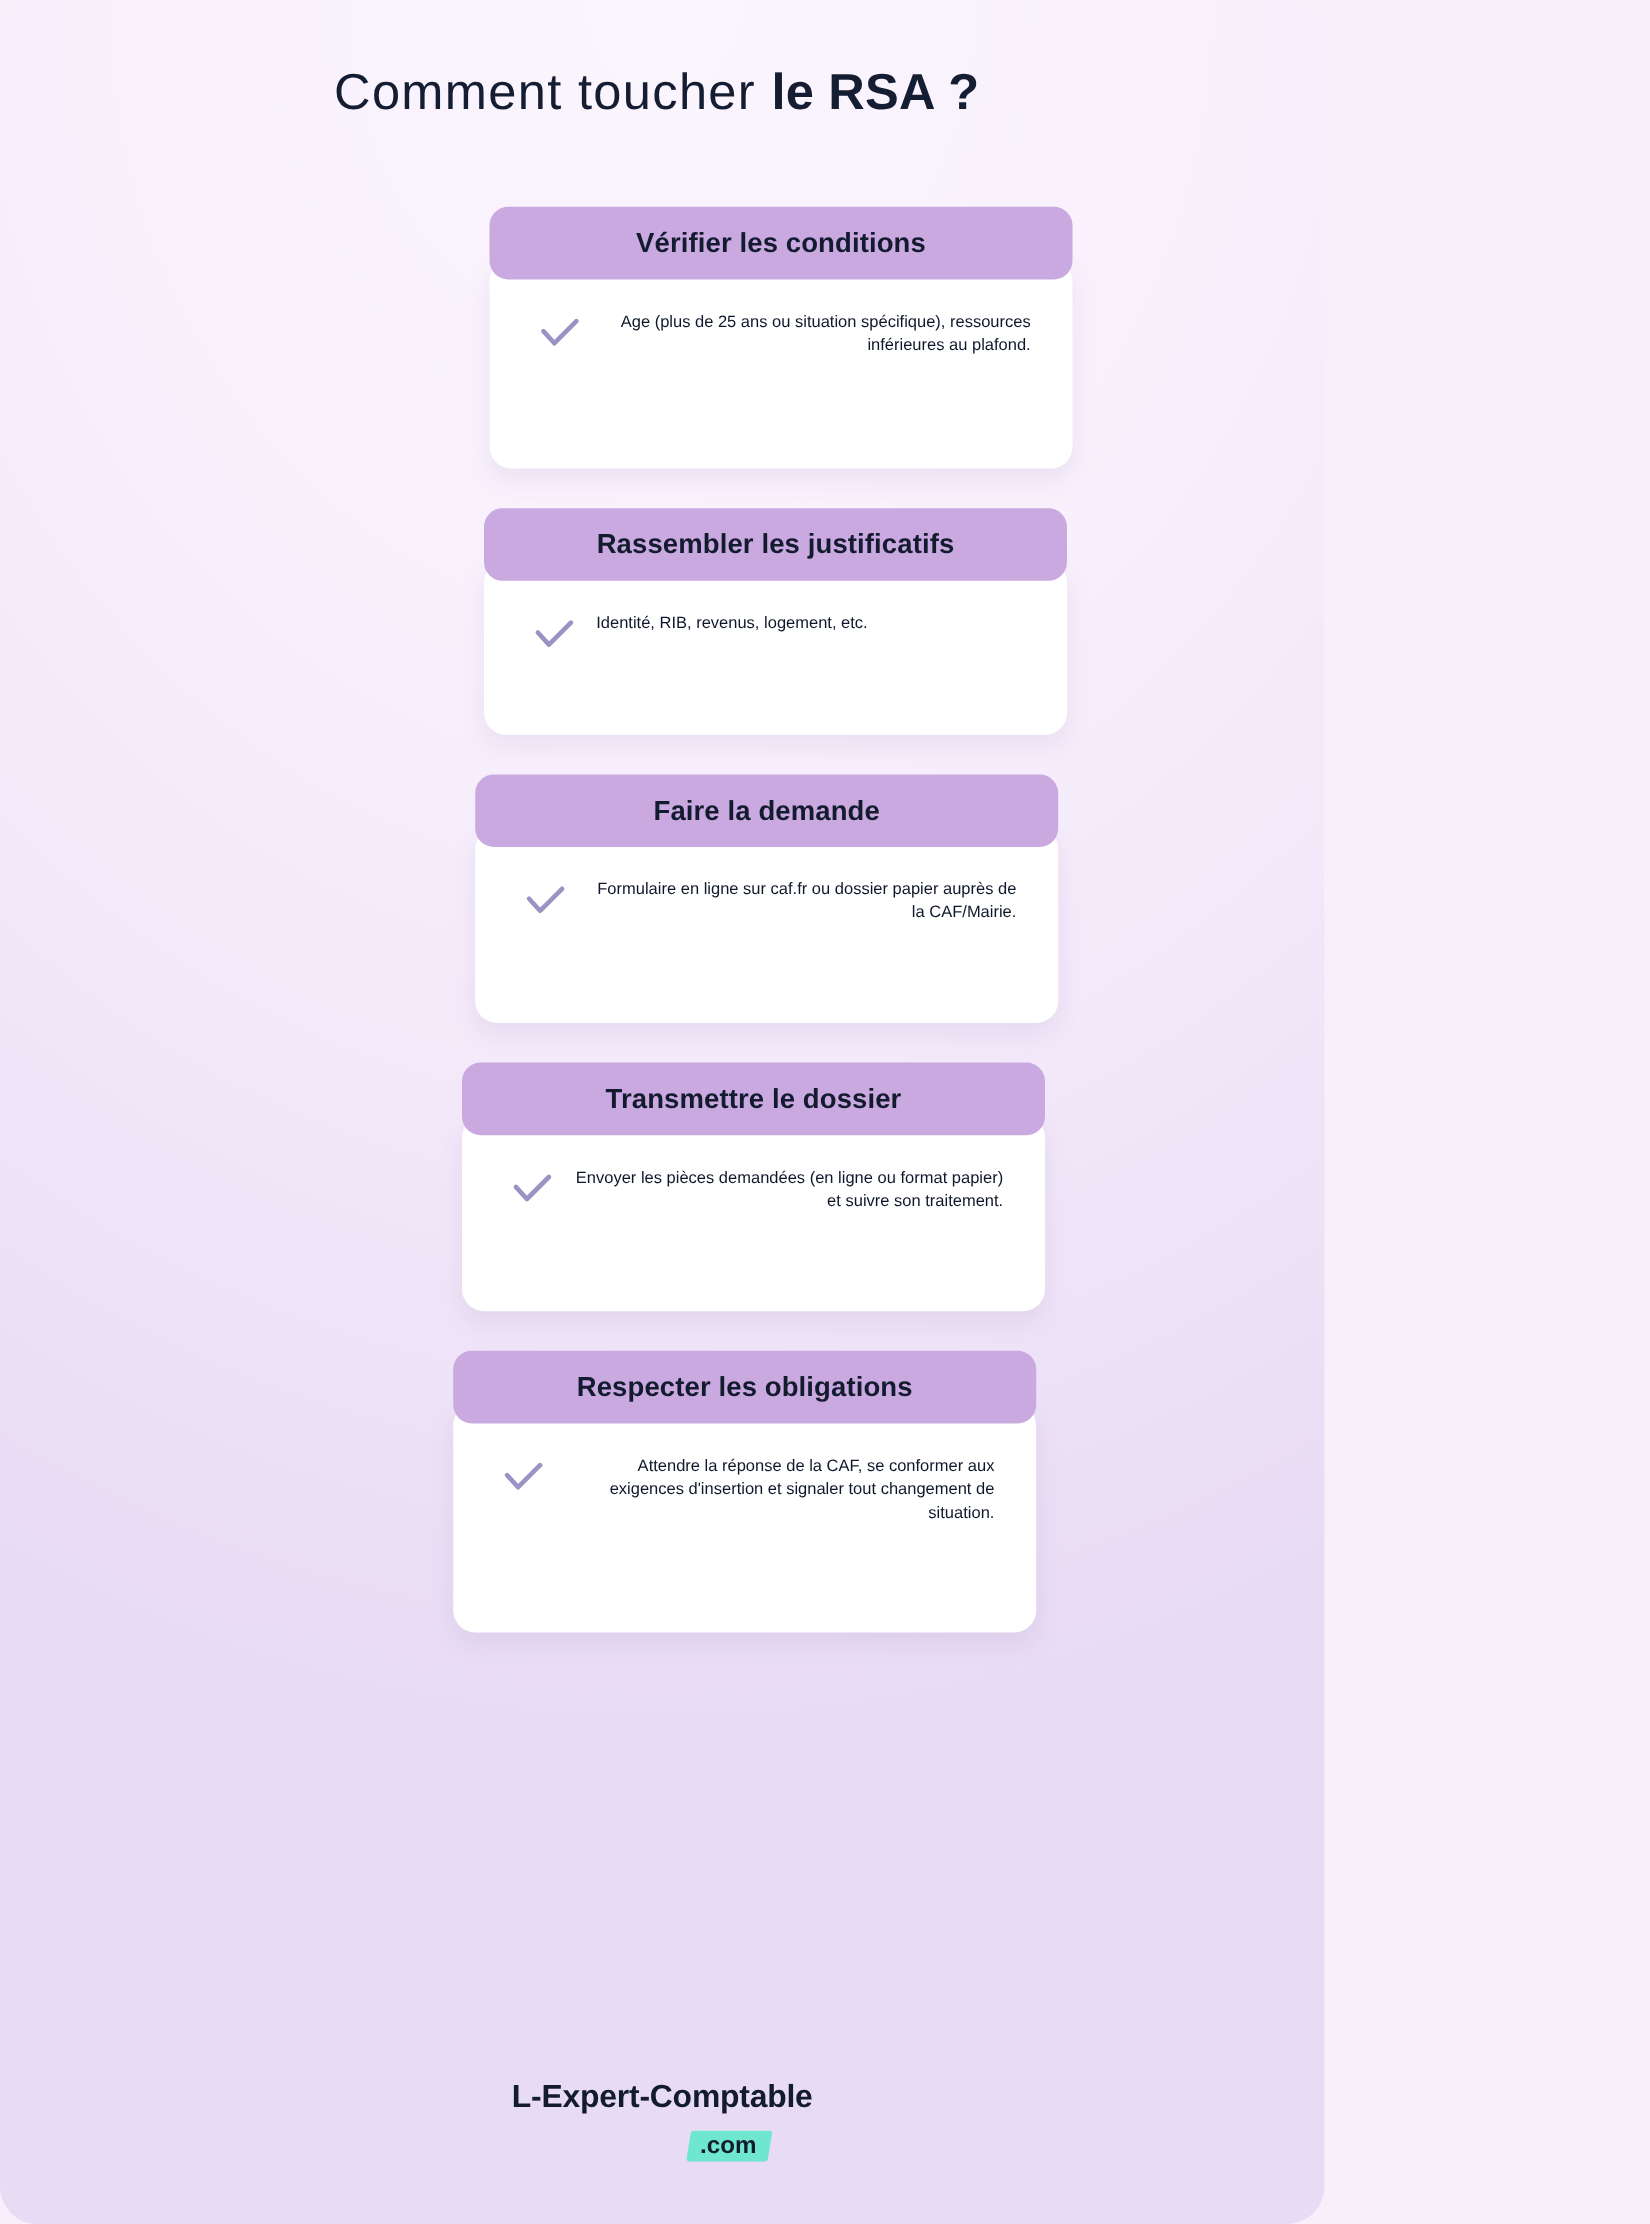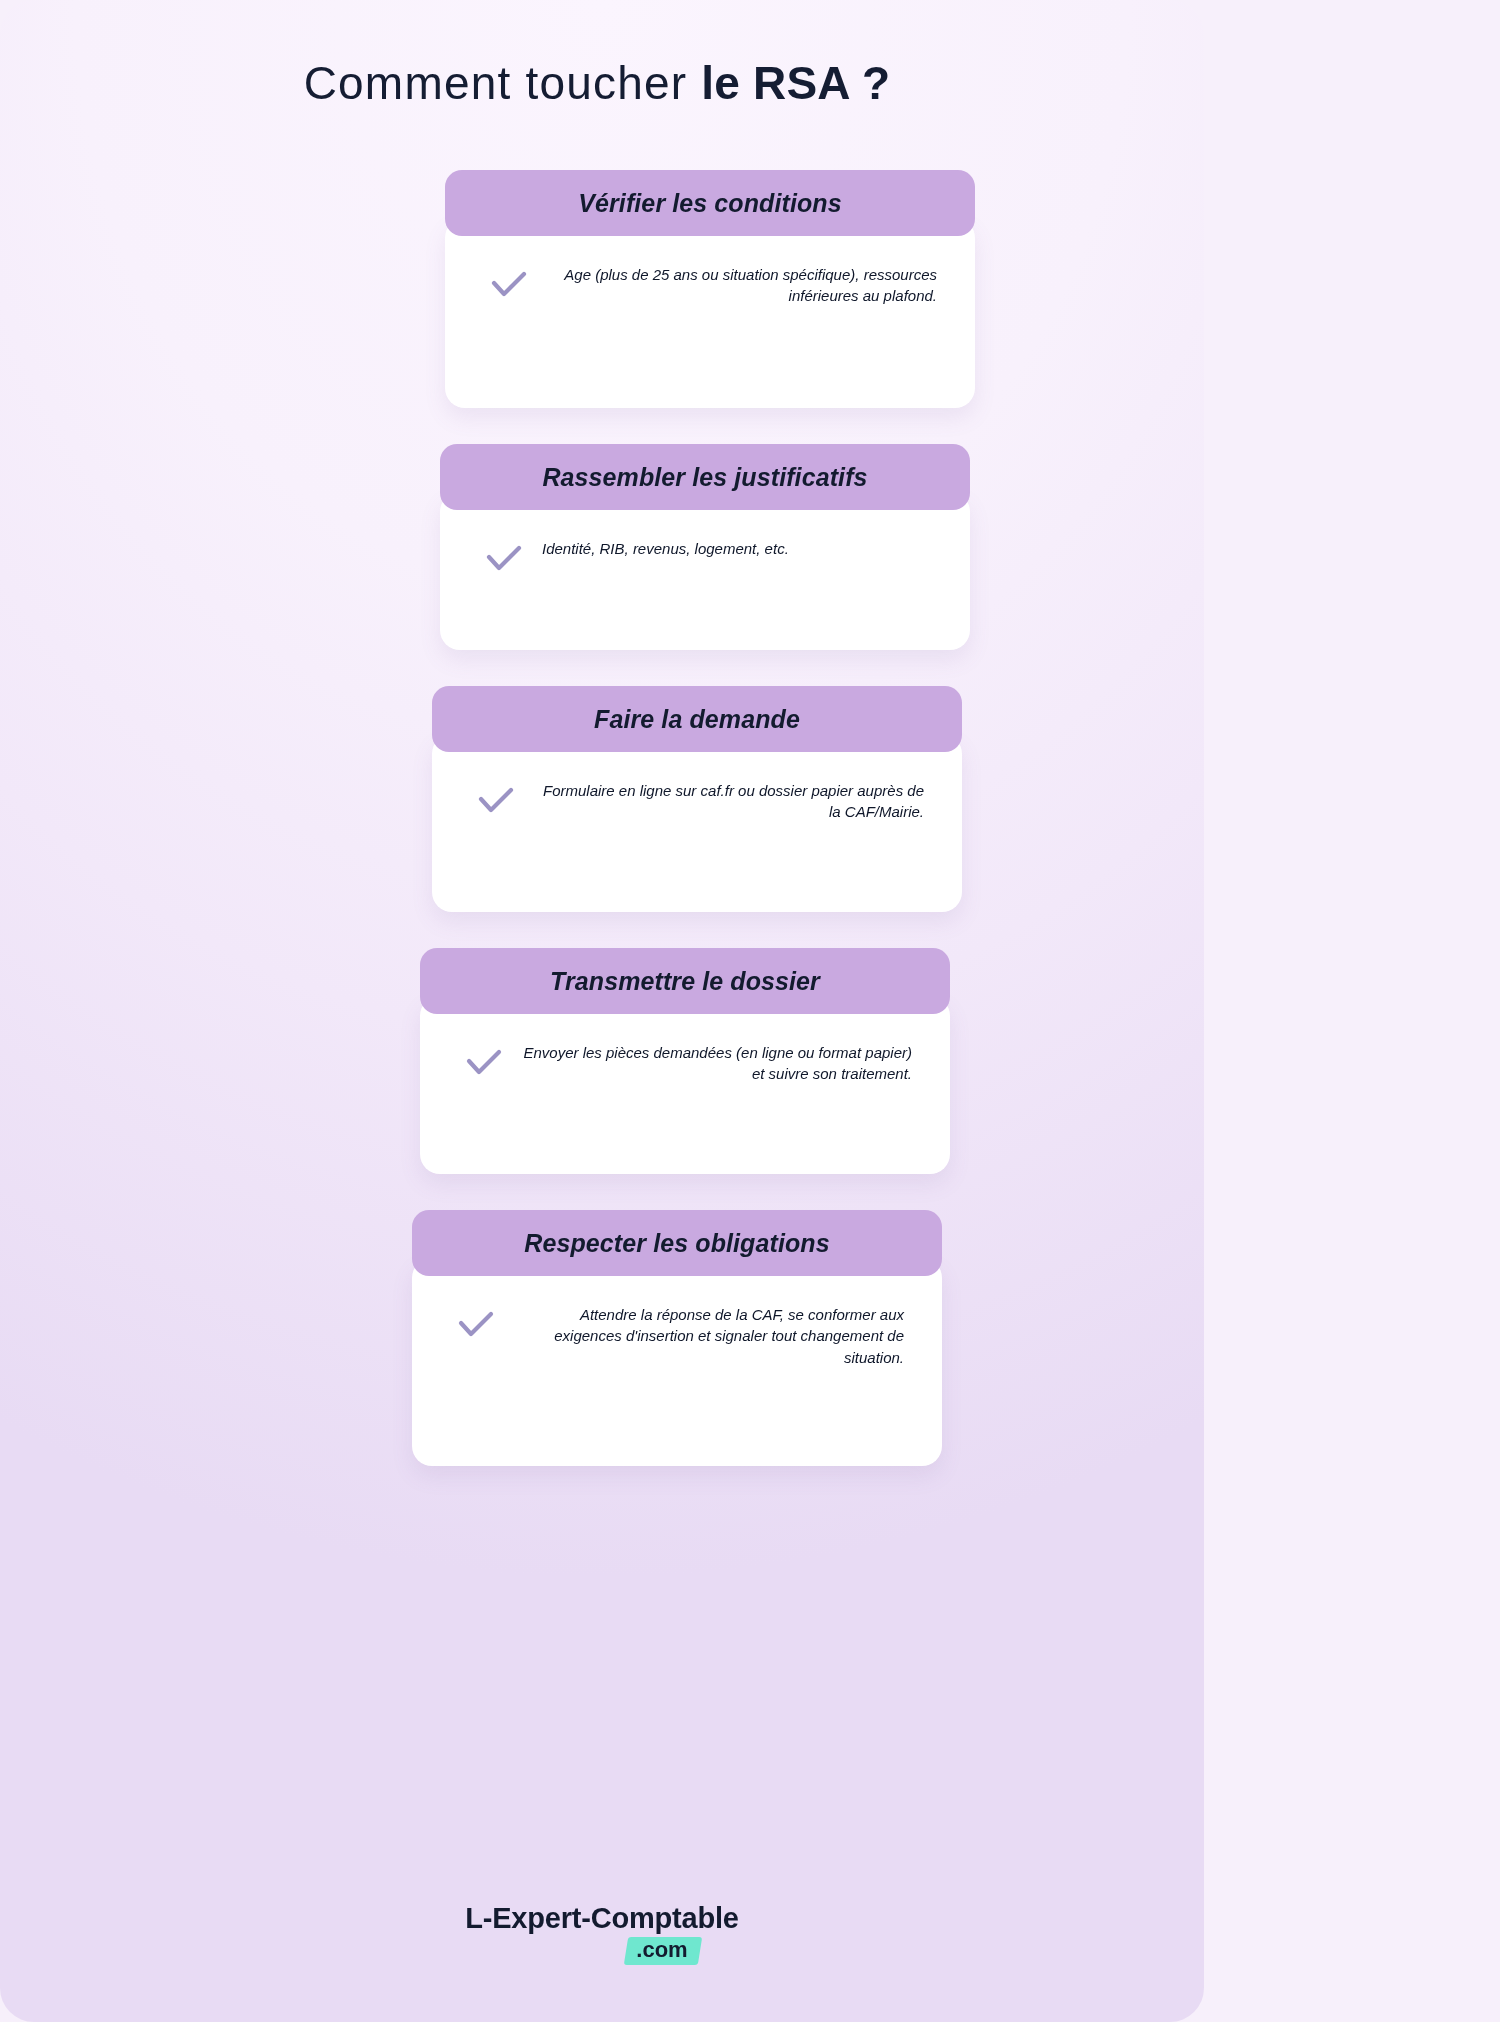--- a/index.html
+++ b/index.html
@@ -66,24 +66,23 @@
     background: #cdaee4;
     transform: rotate(-1.15deg);
     border-radius: 2px;
     z-index: -1;
   }
   .title-hl .hl-text { position: relative; z-index: 2; }
 
   
   .cards {
     position: absolute;
-    top: 170px;
+    top: 188px;
     left: 0;
     right: 0;
-    font-style: italic;
   }
   .card {
     position: relative;
     margin-bottom: 36px;
   }
   .card-inner {
     position: relative;
     width: 530px;
   }
   .card-header {
@@ -166,21 +165,21 @@
   }
   .logo-main {
     font-size: 29px;
     font-weight: 700;
     letter-spacing: -0.2px;
     color: #131b2f;
   }
   .logo-sub-wrap {
     position: relative;
     display: inline-block;
-    margin-top: 4px;
+    margin-top: 16px;
     margin-left: 120px;
   }
   .logo-com {
     position: relative;
     z-index: 2;
     font-size: 22px;
     font-weight: 700;
     color: #131b2f;
     padding: 2px 10px 3px 10px;
     display: inline-block;

